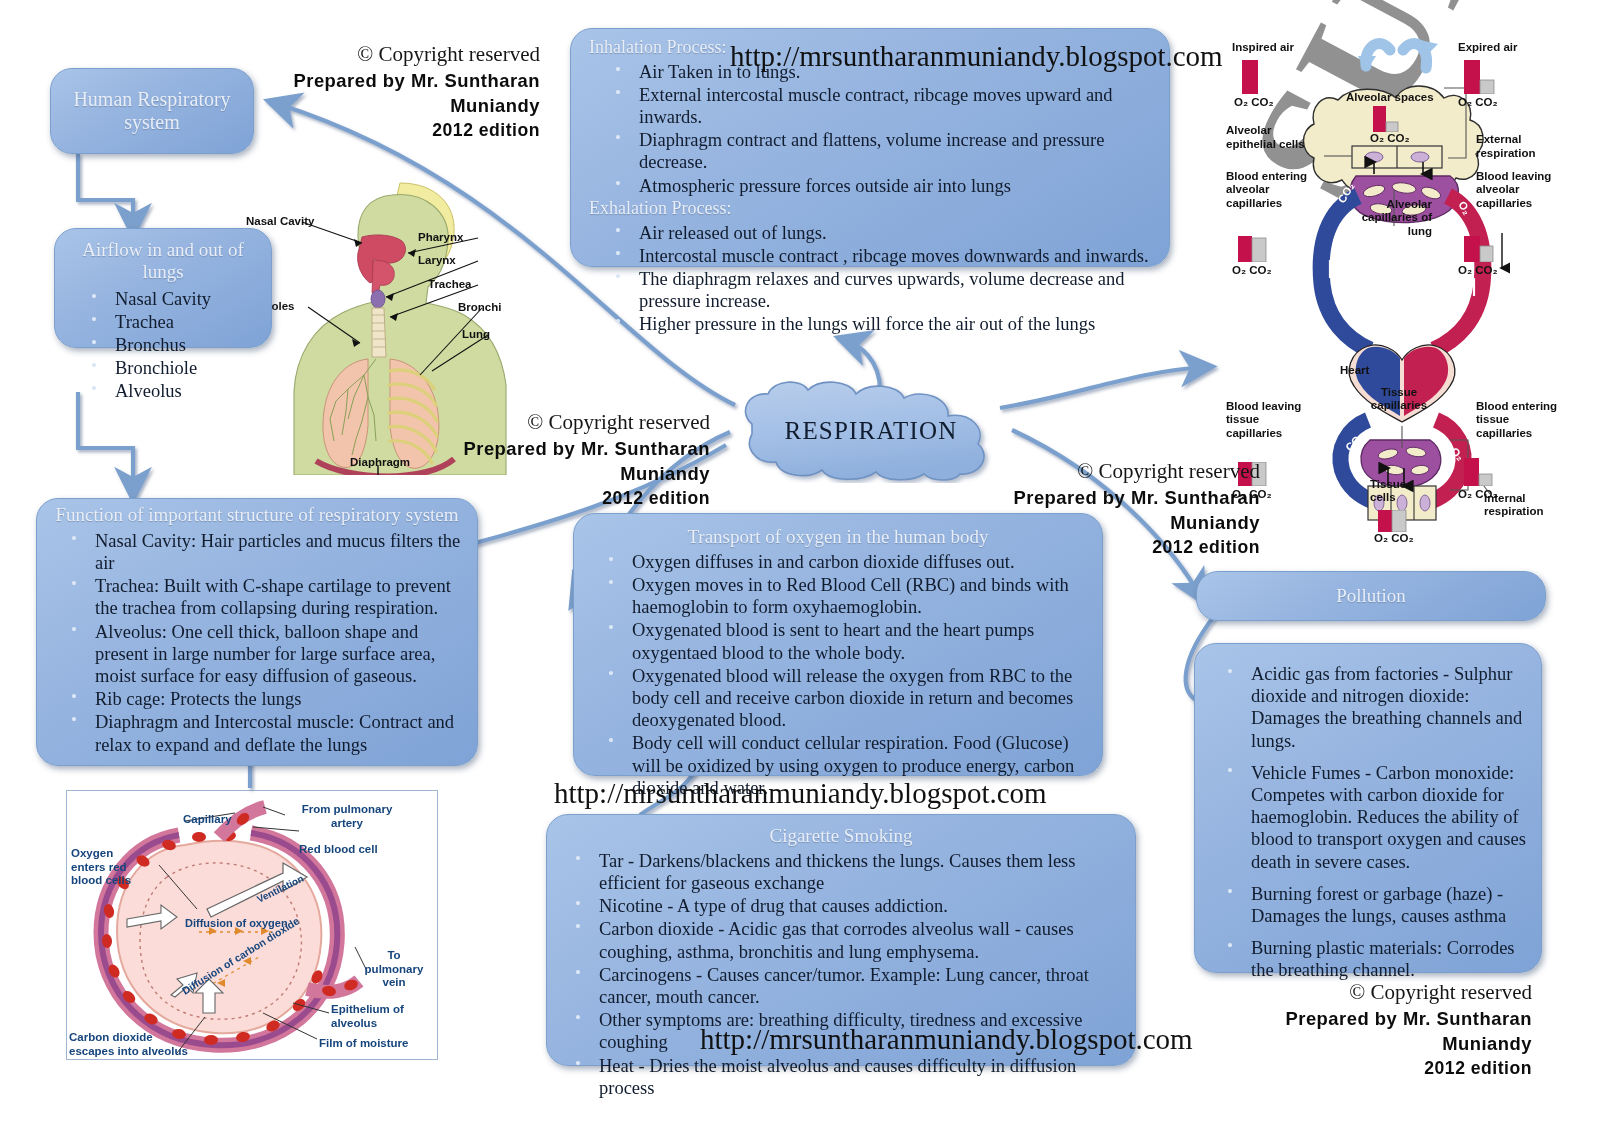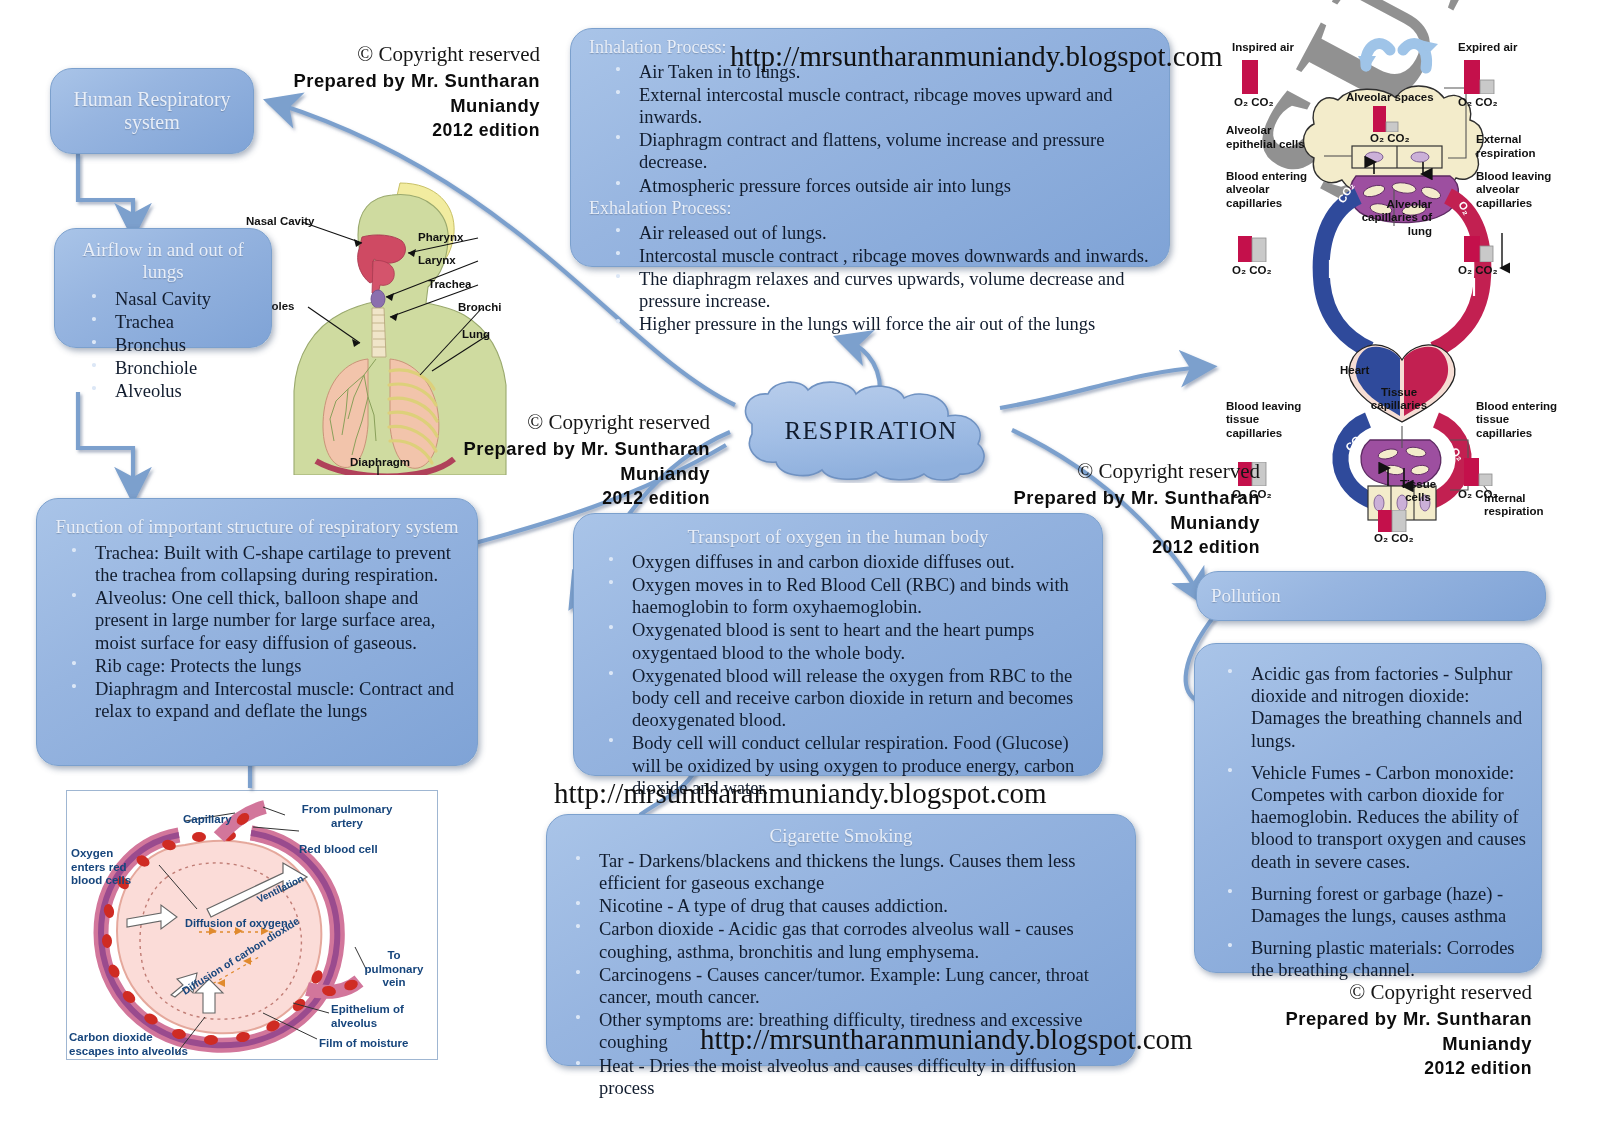--- a/index.html
+++ b/index.html
@@ -31,21 +31,21 @@
   }
   .node ul{margin:3px 0 0 0;padding:0 14px 0 48px;list-style:none;}
   .node ul li{
     position:relative;color:#111c2e;font-size:18.5px;line-height:1.2;
     margin-bottom:1px;font-family:"Liberation Serif",serif;
   }
   .node ul li:before{
     content:"\2022";position:absolute;left:-24px;top:-1px;
     color:#dce7f6;font-size:17px;
   }
-  .node.plain{display:flex;align-items:center;justify-content:flex-start;}
+  .node.plain{display:flex;align-items:center;justify-content:center;}
 
   
   .cstamp{position:absolute;z-index:20;text-align:right;white-space:nowrap;}
   .cstamp .l1{font-family:"Liberation Serif",serif;font-size:21px;color:#161616;}
   .cstamp .l2,.cstamp .l3,.cstamp .l4{
     font-family:"Liberation Sans",sans-serif;font-weight:bold;
     color:#0c0c0c;letter-spacing:.5px;line-height:1.08;
   }
   .cstamp .l2{font-size:23px;}
   .cstamp .l3{font-size:23px;}
@@ -329,21 +329,21 @@
         </svg></div>
     <div class="figlabel b" style="left:14px;top:460px;">O₂ CO₂</div>
 
     <div class="figlabel b" style="left:258px;top:372px;line-height:1.16;white-space:normal;width:84px;"><span>Blood entering tissue capillaries</span></div>
     <div class="bar" style="left:246px;top:430px;"><svg width="40" height="28">
           <rect x="0" y="0" width="15" height="28" fill="#c4104b"></rect>
           <rect x="15" y="16" width="13" height="12" fill="#c9c9c9" stroke="#8d8d8d" stroke-width=".8"></rect>
         </svg></div>
     <div class="figlabel b" style="left:240px;top:460px;">O₂ CO₂</div>
 
-    <div class="figlabel b" style="left:172px;top:450px;line-height:1.16;white-space:normal;width:56px;text-align:center;"><span>Tissue cells</span></div>
+    <div class="figlabel b" style="left:152px;top:450px;line-height:1.16;white-space:normal;width:56px;"><span>Tissue cells</span></div>
     <div class="bar" style="left:160px;top:482px;"><svg width="40" height="22">
           <rect x="0" y="0" width="14" height="22" fill="#c4104b"></rect>
           <rect x="14" y="0" width="14" height="22" fill="#c9c9c9" stroke="#8d8d8d" stroke-width=".8"></rect>
         </svg></div>
     <div class="figlabel b" style="left:156px;top:504px;">O₂ CO₂</div>
 
     <div class="figlabel b" style="left:266px;top:464px;line-height:1.16;white-space:normal;width:72px;"><span>Internal respiration</span></div>
   </div>
 
   <div class="alvbox" style="left:66px;top:790px;width:370px;height:268px;">
@@ -460,23 +460,24 @@
     </ul>
     <div class="ttl" style="text-align:left;padding-left:12px;font-size:18px;margin-top:1px;">Exhalation Process:</div>
     <ul style="padding-left:62px;">
       <li>Air released out of lungs.</li>
       <li>Intercostal muscle contract , ribcage moves downwards and inwards.</li>
       <li>The diaphragm relaxes and curves upwards, volume decrease and pressure increase.</li>
       <li>Higher pressure in the lungs will force the air out of the lungs</li>
     </ul>
   </div>
 
-  <div class="node" style="left:36px;top:498px;width:442px;height:268px;padding-top:17px;">
+  <div class="node" style="left:36px;top:498px;width:442px;height:268px;padding-top:5px;">
     <span class="ttl">Function of important structure of respiratory system</span>
     <ul style="padding-left:58px;margin-top:4px;">
+      <li>Nasal Cavity: Hair particles and mucus filters the air</li>
       <li>Trachea: Built with C-shape cartilage to prevent the trachea from collapsing during respiration.</li>
       <li>Alveolus: One cell thick, balloon shape and present in large number for large surface area, moist surface for easy diffusion of gaseous.</li>
       <li>Rib cage: Protects the lungs</li>
       <li>Diaphragm and Intercostal muscle: Contract and relax to expand and deflate the lungs</li>
     </ul>
   </div>
 
   <div class="node" style="left:573px;top:513px;width:530px;height:263px;padding-top:12px;">
     <span class="ttl">Transport of oxygen in the human body</span>
     <ul style="padding-left:58px;margin-top:3px;">

